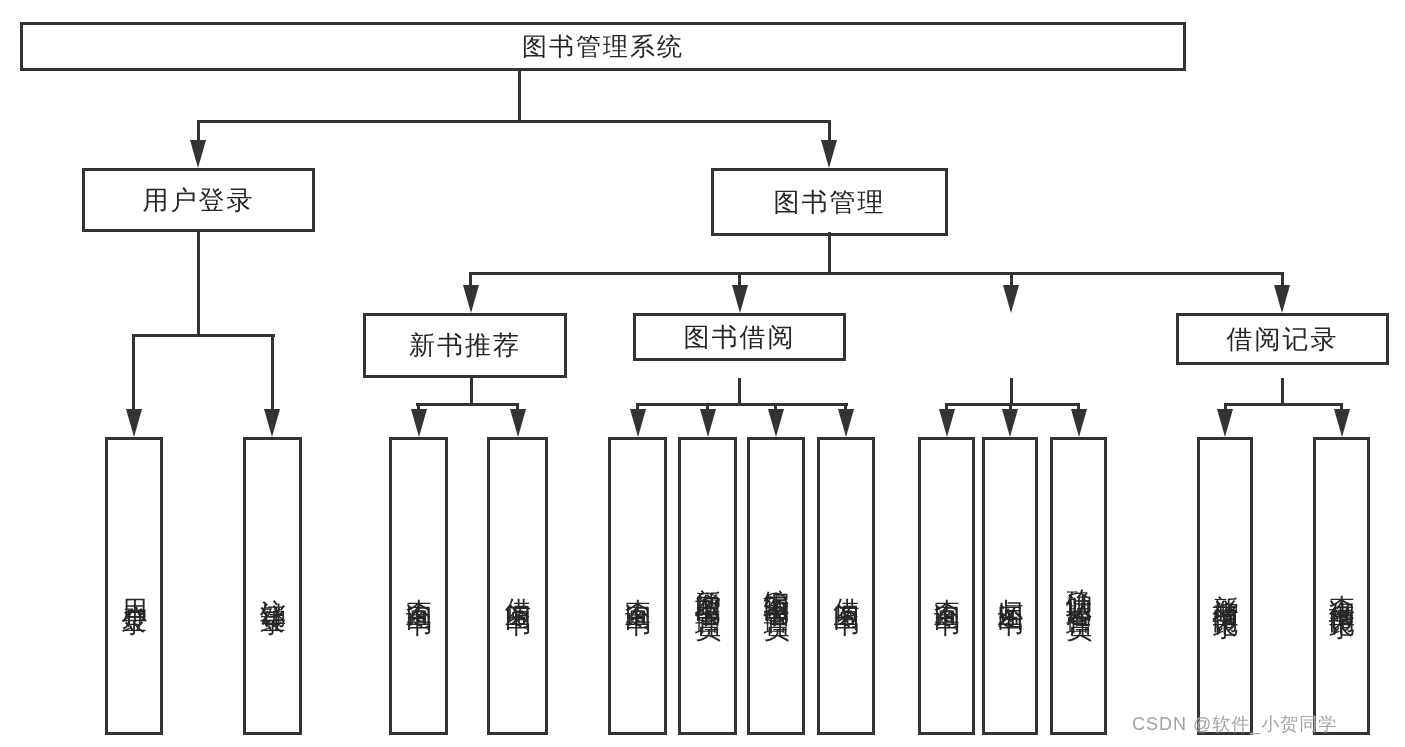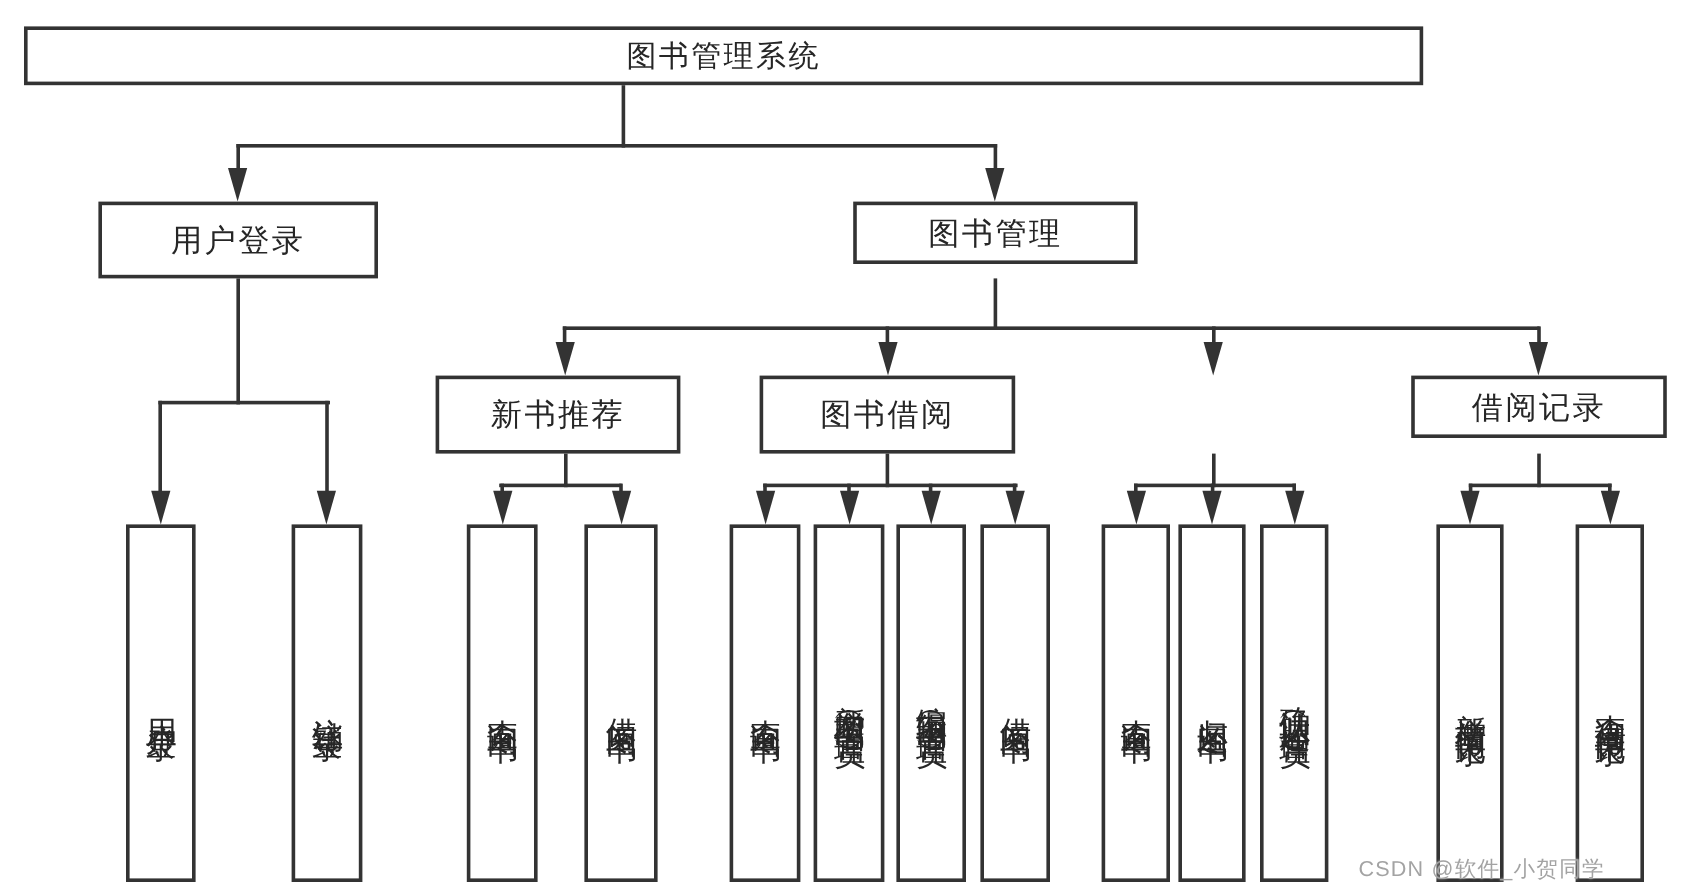--- a/index.html
+++ b/index.html
@@ -27,28 +27,28 @@
 
 <div class="canvas">
 
   <div class="hnode" style="left:20px;top:22px;width:1166px;height:49px;font-size:25px;">
     <span>图书管理系统</span>
   </div>
 
   <div class="hnode" style="left:82px;top:168px;width:233px;height:64px;">
     <span>用户登录</span>
   </div>
-  <div class="hnode" style="left:711px;top:168px;width:237px;height:52px;">
+  <div class="hnode" style="left:711px;top:168px;width:237px;height:68px;">
     <span>图书管理</span>
   </div>
 
   <div class="hnode" style="left:363px;top:313px;width:204px;height:65px;">
     <span>新书推荐</span>
   </div>
-  <div class="hnode" style="left:633px;top:313px;width:213px;height:65px;">
+  <div class="hnode" style="left:633px;top:313px;width:213px;height:48px;">
     <span>图书借阅</span>
   </div>
   <div class="hnode" style="left:1176px;top:313px;width:213px;height:52px;">
     <span>借阅记录</span>
   </div>
 
   <div class="vnode" style="left:105px;top:437px;width:58px;height:298px;">
     <span>用户登录</span>
   </div>
   <div class="vnode" style="left:243px;top:437px;width:59px;height:298px;">

